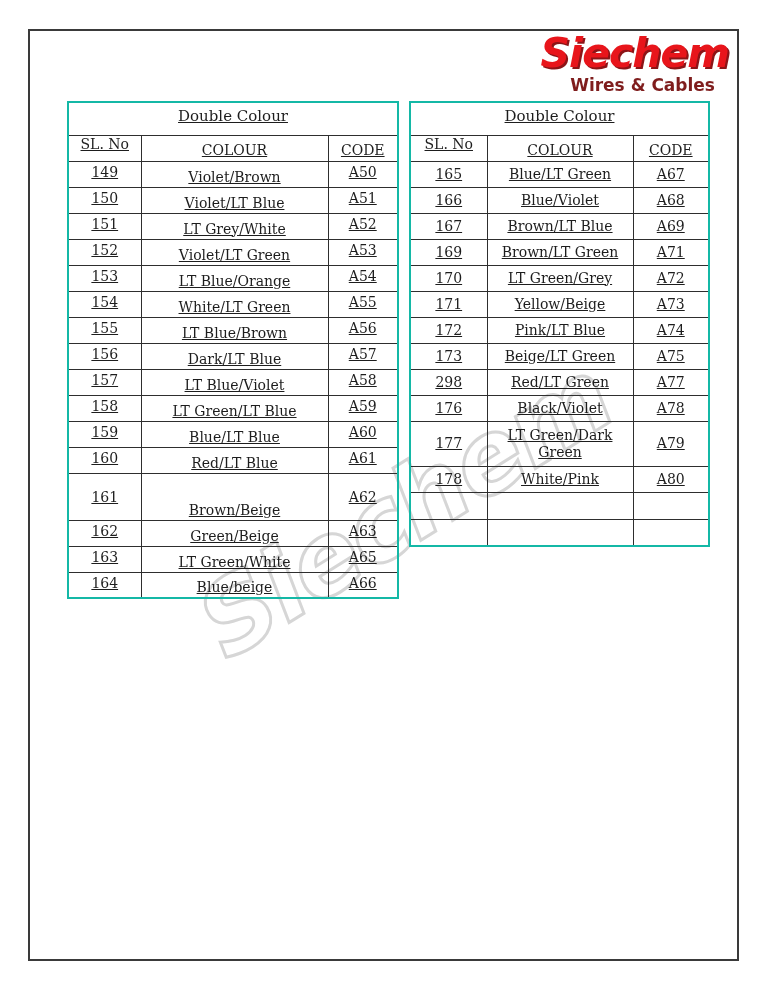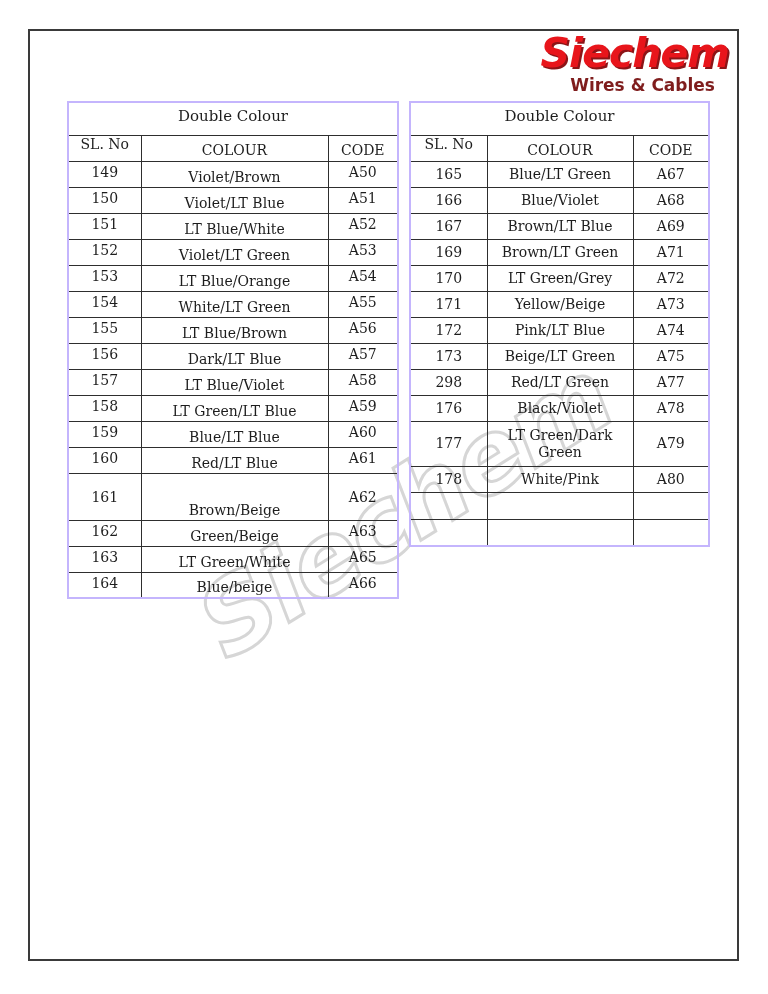--- a/index.html
+++ b/index.html
@@ -63,21 +63,21 @@
   table.tbl {
     position: absolute;
     top: 101px;
     border-collapse: collapse;
     table-layout: fixed;
     z-index: 1;
     background: transparent;
     font-size: 14px;
     color: #1d1d1d;
   }
-  table.tbl { border: 2px solid #c4b5fd; }
+  table.tbl { border: 2px solid #14b8a6; text-decoration: underline; }
   .tbl td {
     border: 1.5px solid #2e2e2e;
     text-align: center;
     padding: 0 2px;
     overflow: hidden;
   }
   .tbl-left  { left: 67px;  width: 330px; }
   .tbl-right { left: 409px; width: 299px; }
 
   tr.title-row { height: 33px; }
@@ -136,21 +136,21 @@
           <td class="c-col">Violet/Brown</td>
           <td class="c-code">A50</td>
         </tr>
         <tr>
           <td class="c-num">150</td>
           <td class="c-col">Violet/LT Blue</td>
           <td class="c-code">A51</td>
         </tr>
         <tr>
           <td class="c-num">151</td>
-          <td class="c-col">LT Blue/White</td>
+          <td class="c-col">LT Grey/White</td>
           <td class="c-code">A52</td>
         </tr>
         <tr>
           <td class="c-num">152</td>
           <td class="c-col">Violet/LT Green</td>
           <td class="c-code">A53</td>
         </tr>
         <tr>
           <td class="c-num">153</td>
           <td class="c-col">LT Blue/Orange</td>

